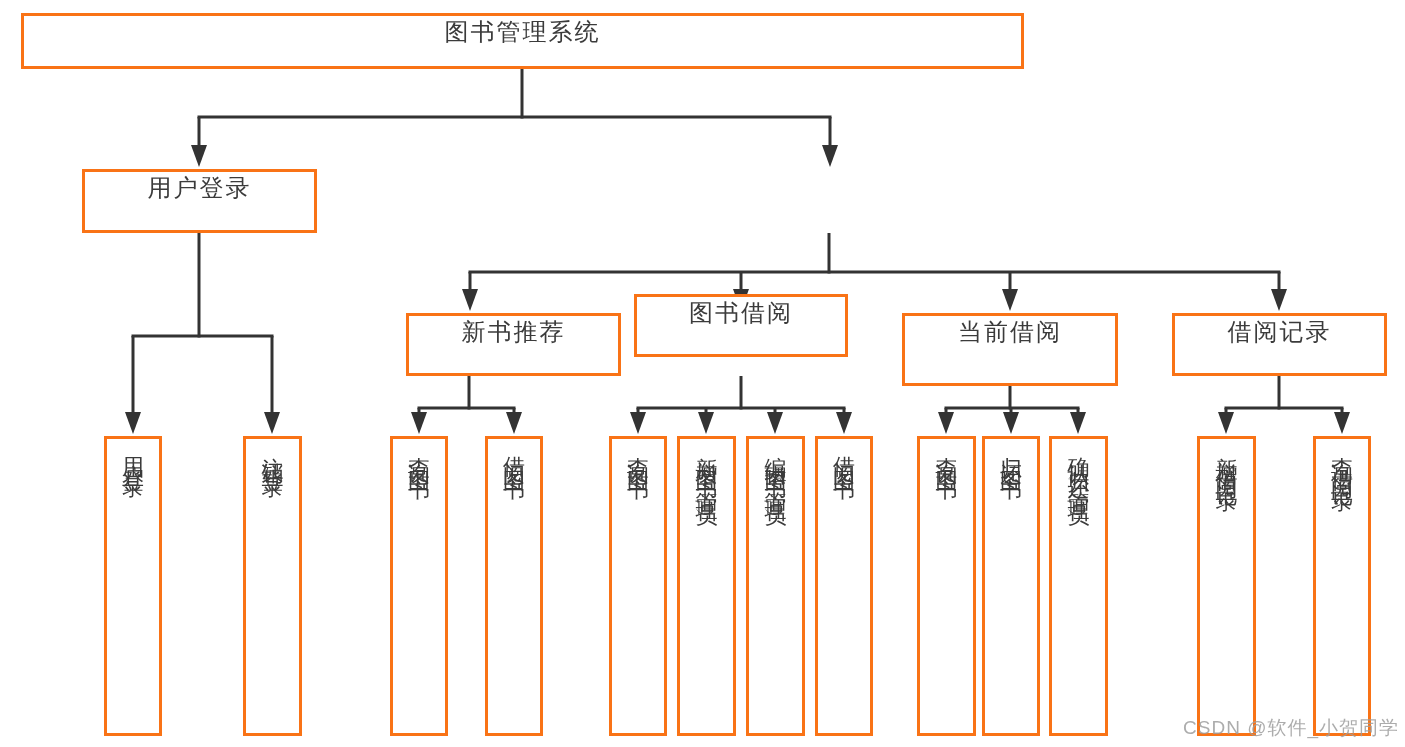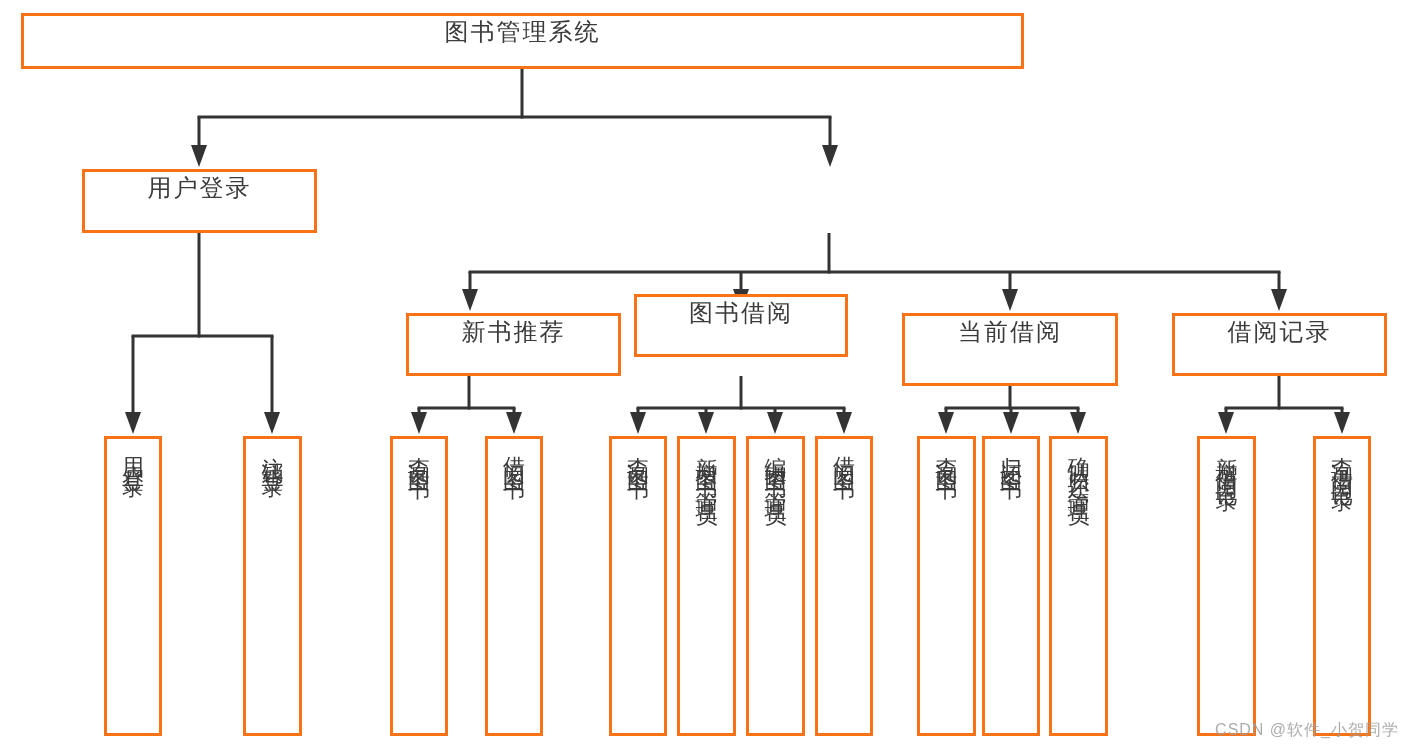--- a/index.html
+++ b/index.html
@@ -38,21 +38,21 @@
     font-size: 22px;
     letter-spacing: 7px;
     line-height: 1;
     white-space: nowrap;
   }
   .watermark {
     position: absolute;
     right: 6px;
     bottom: 6px;
     z-index: 3;
-    font-size: 16px;
+    font-size: 19px;
     letter-spacing: 1px;
     color: rgba(158, 158, 158, 0.85);
     white-space: nowrap;
   }
 </style>
 </head>
 <body>
 
 <div class="canvas">
 

